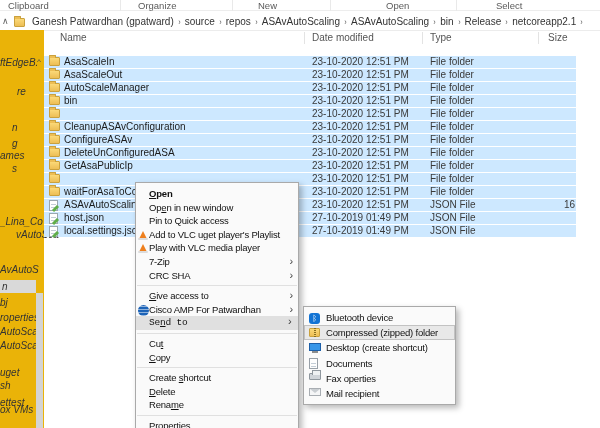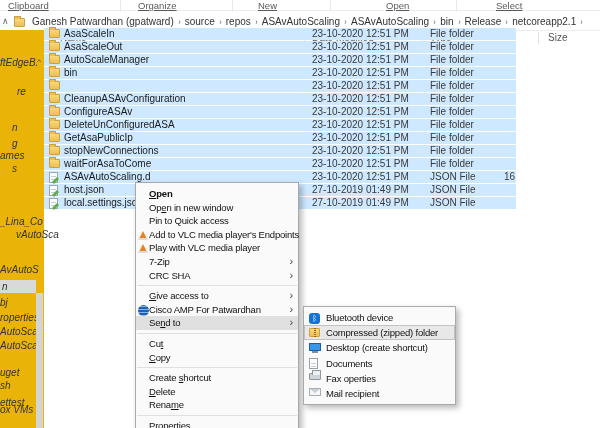--- a/index.html
+++ b/index.html
@@ -2,21 +2,21 @@
 <html style="--sel: #cde8ff; --menubg: #fafafa; --menuhl: #e0e0e0; --subhl: #e8e8e8; --vlc: #ee7f1d; --bt: #1273d4;"><head>
 <meta charset="utf-8">
 <style>
   * { margin:0; padding:0; box-sizing:border-box; }
   html,body { background:#fff; }
   .screen{position:relative;width:600px;height:428px;background:#fff;overflow:hidden;
     font-family:"Liberation Sans",sans-serif;font-size:10px;color:#222;}
 
   
   .ribbon{position:absolute;left:0;top:0;width:600px;height:11px;background:#fff;border-bottom:1px solid #ededed;}
-  .ribbon .glabel{position:absolute;top:0;color:#5a5a5a;font-size:9.5px;text-decoration:underline;}
+  .ribbon .glabel{position:absolute;top:0;color:#5a5a5a;font-size:9.5px;}
   .ribbon .gsep{position:absolute;top:0;width:1px;height:11px;background:#e9e9e9;}
 
   
   .addressbar{position:absolute;left:0;top:12px;width:600px;height:19px;background:#fff;border-bottom:1px solid #ececec;}
   .upcaret{position:absolute;left:2px;top:4px;color:#666;font-size:9px;}
   .ab-folder{position:absolute;left:14px;top:6px;}
   .crumbs{position:absolute;left:32px;top:4px;white-space:nowrap;color:#333;}
   .crumb{display:inline-block;}
   .crumb-sep{display:inline-block;color:#555;margin:0 4px;font-size:9px;transform:scaleX(.8);}
 
@@ -27,21 +27,21 @@
   .ch-sep{position:absolute;top:0;width:1px;height:12px;background:#e3e3e3;}
 
   
   .sidebar{position:absolute;left:0;top:30px;width:44px;height:398px;background:#eab308;font-style:italic;}
   .sfrag{position:absolute;white-space:nowrap;color:#333;}
   .sfrag.sel{background:#d9d9d9;width:36px;padding:1px 0 1px 2px;}
   .schevron{position:absolute;color:#444;font-size:8px;}
   .sscroll{position:absolute;left:36px;top:263px;width:7px;height:165px;background:#d4d4d4;}
 
   
-  .rows{position:absolute;left:44px;top:28px;width:472px;}
+  .rows{position:absolute;left:44px;top:56px;width:532px;}
   .frow{position:relative;height:12px;margin-bottom:1px;background:var(--sel,#cde8ff);}
   .frow .fname{position:absolute;left:20px;top:0;line-height:12px;white-space:nowrap;color:#1b1b1b;}
   .frow .fdate{position:absolute;left:268px;top:0;line-height:12px;color:#3a3a3a;}
   .frow .ftype{position:absolute;left:386px;top:0;line-height:12px;color:#3a3a3a;}
   .frow .fsize{position:absolute;right:1px;top:0;line-height:12px;color:#3a3a3a;}
   .frow .fic{position:absolute;left:5px;top:1px;}
 
   
   .ic{position:absolute;display:inline-block;}
   .ic-folder{width:11px;height:9px;background:linear-gradient(#fbd978,#edbe55);border:1px solid #caa13d;border-radius:1px;}
@@ -67,21 +67,21 @@
   .ic-fax{width:12px;height:7px;background:#cfd4d9;border:1px solid #8f979e;border-radius:1px;}
   .ic-fax::before{content:"";position:absolute;left:2px;top:-4px;width:7px;height:4px;background:#eef1f3;border:1px solid #8f979e;border-bottom:none;}
   .ic-mail{width:12px;height:8px;background:#f5f6f7;border:1px solid #a8adb2;}
   .ic-mail::before{content:"";position:absolute;left:0;top:0;width:0;height:0;
     border-left:5px solid transparent;border-right:5px solid transparent;border-top:4px solid #c9ced2;}
 
   
   .ctxmenu{position:absolute;left:135px;top:182px;width:164px;background:var(--menubg,#fafafa);
     border:1px solid #a9a9a9;box-shadow:3px 3px 6px rgba(0,0,0,.28);padding:4px 0;z-index:10;font-size:9.5px;letter-spacing:-.2px;}
   .mi{position:relative;height:13.6px;line-height:13.6px;padding-left:13px;white-space:nowrap;color:#111;}
-  .mi.hl{background:var(--menuhl,#e0e0e0);}
+  .mi.hl{background:var(--menuhl,#e0e0e0);font-family:Liberation Mono, monospace;}
   .mi.bold{font-weight:bold;}
   .mi .ic{left:2px;top:2px;}
   .mi .marrow{position:absolute;right:5px;top:0;color:#444;font-size:11px;line-height:13.6px;}
   .msep{height:1px;background:#e0e0e0;margin:3px 1px;}
 
   
   .sendto{position:absolute;left:303px;top:306px;width:153px;background:var(--menubg,#fafafa);
     border:1px solid #a9a9a9;box-shadow:3px 3px 6px rgba(0,0,0,.28);padding:3px 0;z-index:11;font-size:9.5px;letter-spacing:-.2px;}
   .si{position:relative;height:15.2px;line-height:15.2px;padding-left:22px;white-space:nowrap;color:#111;}
   .si.hl{background:var(--subhl,#e8e8e8);outline:1px solid #c2c2c2;outline-offset:-1px;}
@@ -193,21 +193,20 @@
         <span class="ftype">File folder</span>
       </div>
       <div class="frow">
         <span class="ic fic ic-folder"></span>
         <span class="fname">GetAsaPublicIp</span>
         <span class="fdate">23-10-2020 12:51 PM</span>
         <span class="ftype">File folder</span>
       </div>
       <div class="frow">
         <span class="ic fic ic-folder"></span>
-        <span class="fname">stopNewConnections</span>
         <span class="fdate">23-10-2020 12:51 PM</span>
         <span class="ftype">File folder</span>
       </div>
       <div class="frow">
         <span class="ic fic ic-folder"></span>
         <span class="fname">waitForAsaToCome</span>
         <span class="fdate">23-10-2020 12:51 PM</span>
         <span class="ftype">File folder</span>
       </div>
       <div class="frow">
@@ -228,21 +227,21 @@
         <span class="fname">local.settings.json</span>
         <span class="fdate">27-10-2019 01:49 PM</span>
         <span class="ftype">JSON File</span>
       </div>
     </div>
 
   <div class="ctxmenu" id="ctxmenu">
       <div class="mi bold"><span><u>O</u>pen</span></div>
       <div class="mi"><span>Op<u>e</u>n in new window</span></div>
       <div class="mi"><span>Pin to Quick access</span></div>
-      <div class="mi"><span class="ic ic-vlc"></span><span>Add to VLC media player's Endpoints</span></div>
+      <div class="mi"><span class="ic ic-vlc"></span><span>Add to VLC uget player's Playlist</span></div>
       <div class="mi"><span class="ic ic-vlc"></span><span>Play with VLC media player</span></div>
       <div class="mi"><span>7-Zip</span><span class="marrow">›</span></div>
       <div class="mi"><span>CRC SHA</span><span class="marrow">›</span></div>
       <div class="msep"></div>
       <div class="mi"><span><u>G</u>ive access to</span><span class="marrow">›</span></div>
       <div class="mi"><span class="ic ic-cisco"></span><span>Cisco AMP For Patwardhan</span><span class="marrow">›</span></div>
       <div class="mi hl"><span>Se<u>n</u>d to</span><span class="marrow">›</span></div>
       <div class="msep"></div>
       <div class="mi"><span>Cu<u>t</u></span></div>
       <div class="mi"><span><u>C</u>opy</span></div>

